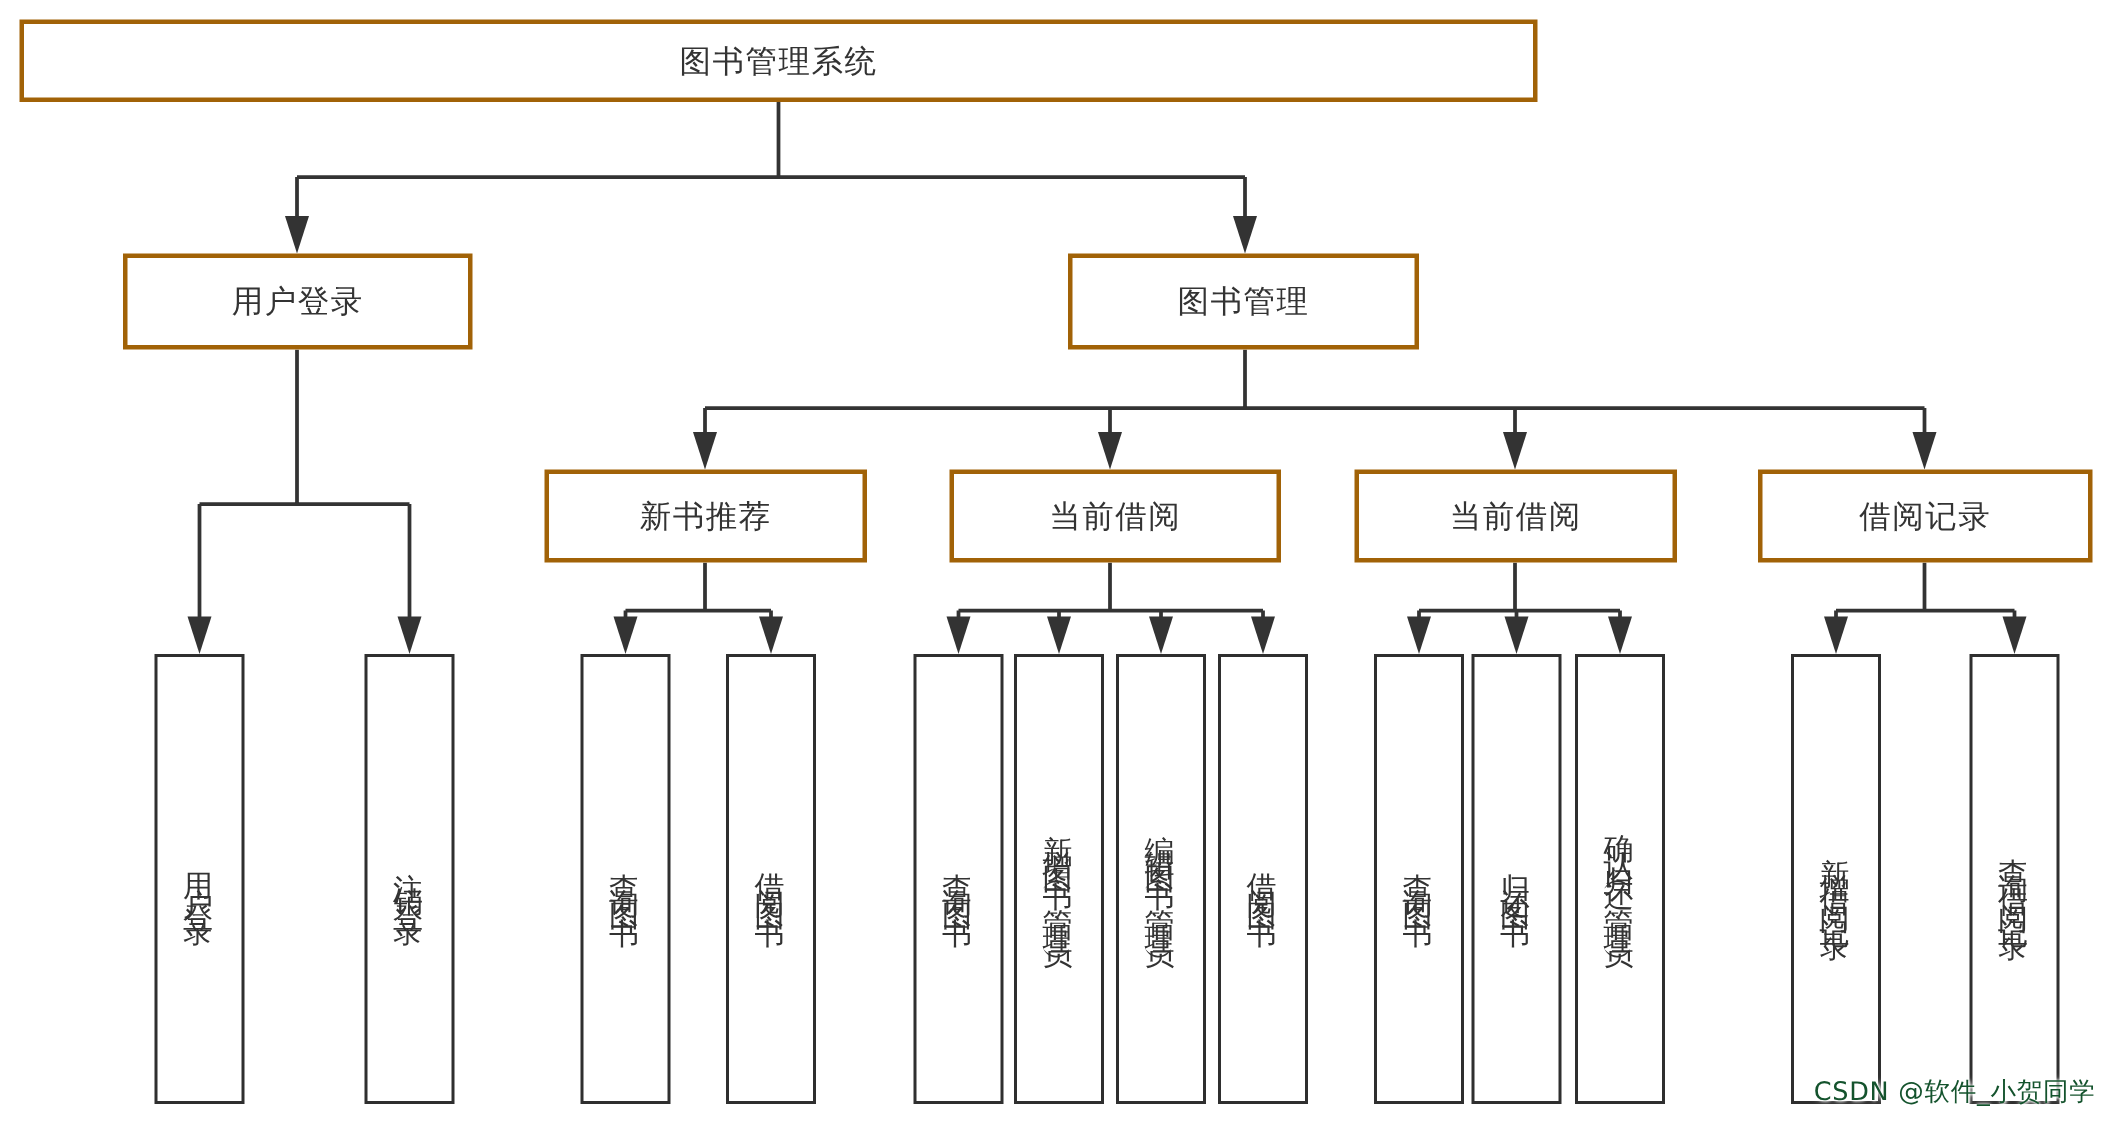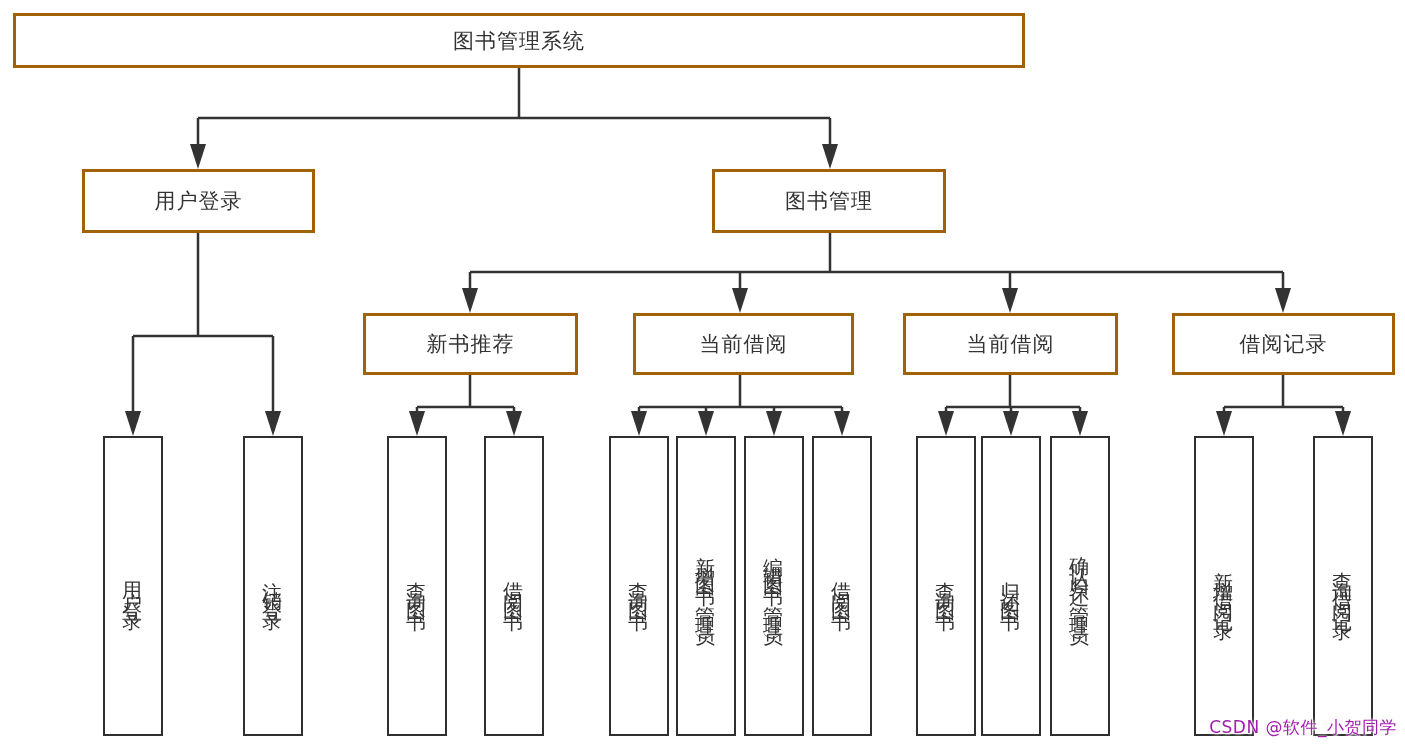--- a/index.html
+++ b/index.html
@@ -57,21 +57,21 @@
     white-space: nowrap;
     font-size: 20px;
     letter-spacing: 10px;
     color: #333333;
   }
   .watermark {
     position: absolute;
     top: 716px;
     right: 8px;
     font-size: 17px;
-    color: #a21caf;
+    color: #14532d;
     letter-spacing: 0.5px;
     z-index: 3;
     text-shadow: 0 0 2px #ffffff, 0 0 4px #ffffff, 1px 1px 2px #ffffff;
   }
 </style>
 </head>
 <body>
 
 <div id="diagram">
 

